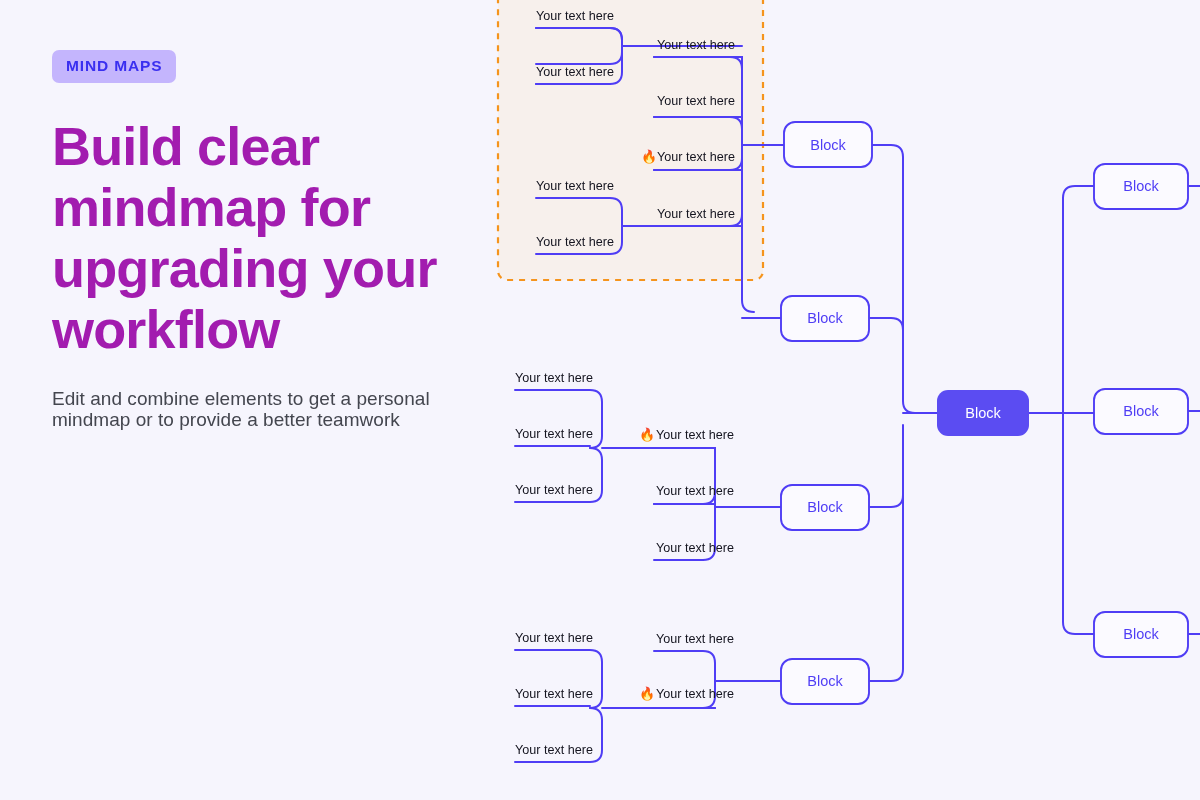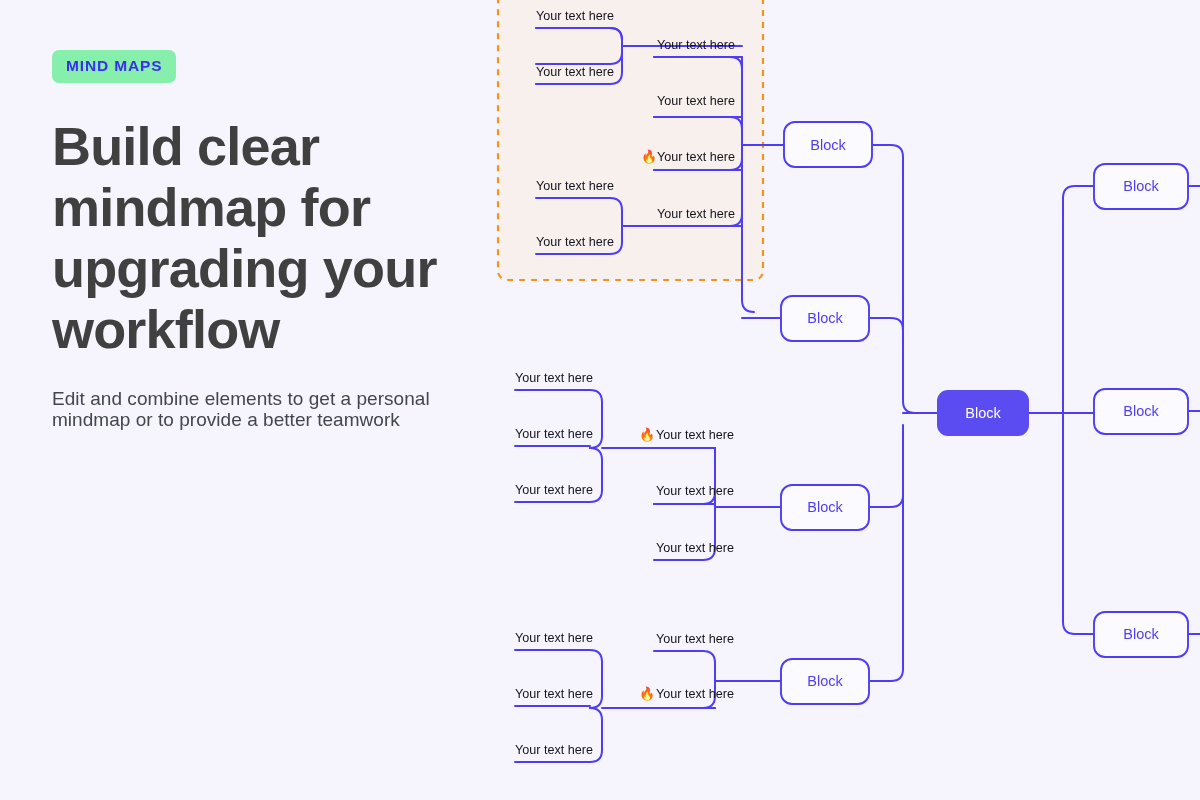--- a/index.html
+++ b/index.html
@@ -12,36 +12,36 @@
     background: #f6f5fd;
     font-family: "Liberation Sans", "DejaVu Sans", sans-serif;
     -webkit-font-smoothing: antialiased;
   }
   #stage { position: relative; width: 1200px; height: 800px; }
 
   
   .hero { position: absolute; left: 52px; top: 50px; width: 420px; }
   .badge {
     display: inline-block;
-    background: #86efac;
+    background: #c4b5fd;
     color: #3a2ff0;
     font-size: 15.5px;
     font-weight: 700;
     letter-spacing: 0.055em;
     padding: 8px 14px 9px 14px;
     border-radius: 7px;
     line-height: 1;
   }
   .hero-title {
     margin: 33px 0 0 0;
     font-size: 54px;
     line-height: 61px;
     font-weight: 700;
     letter-spacing: -0.015em;
-    color: #404040;
+    color: #a21caf;
     max-width: 400px;
   }
   .hero-sub {
     margin: 28px 0 0 0;
     font-size: 19px;
     line-height: 21px;
     color: #44464f;
     max-width: 390px;
     letter-spacing: 0.002em;
   }

